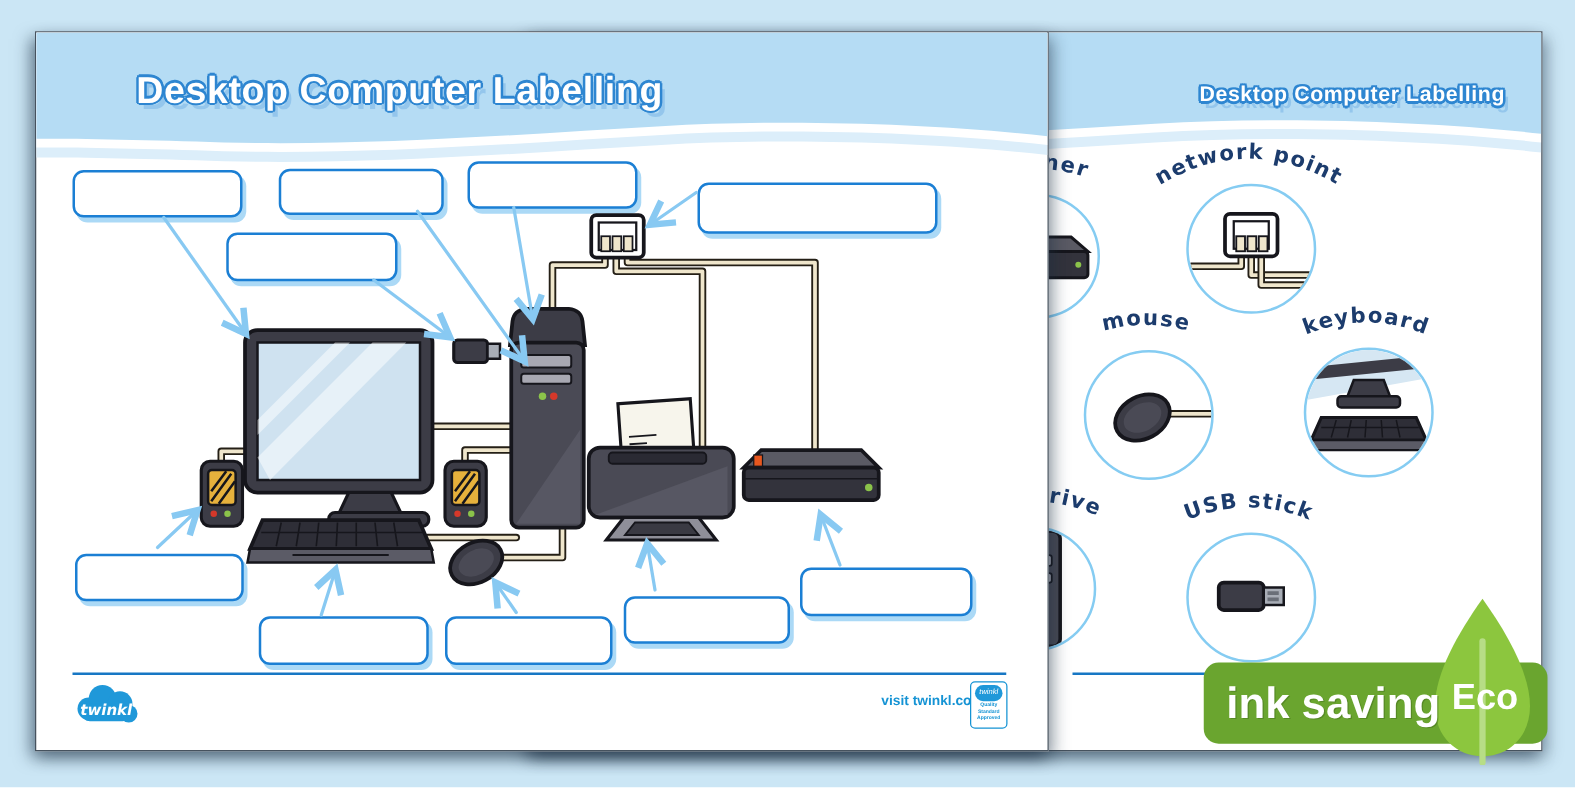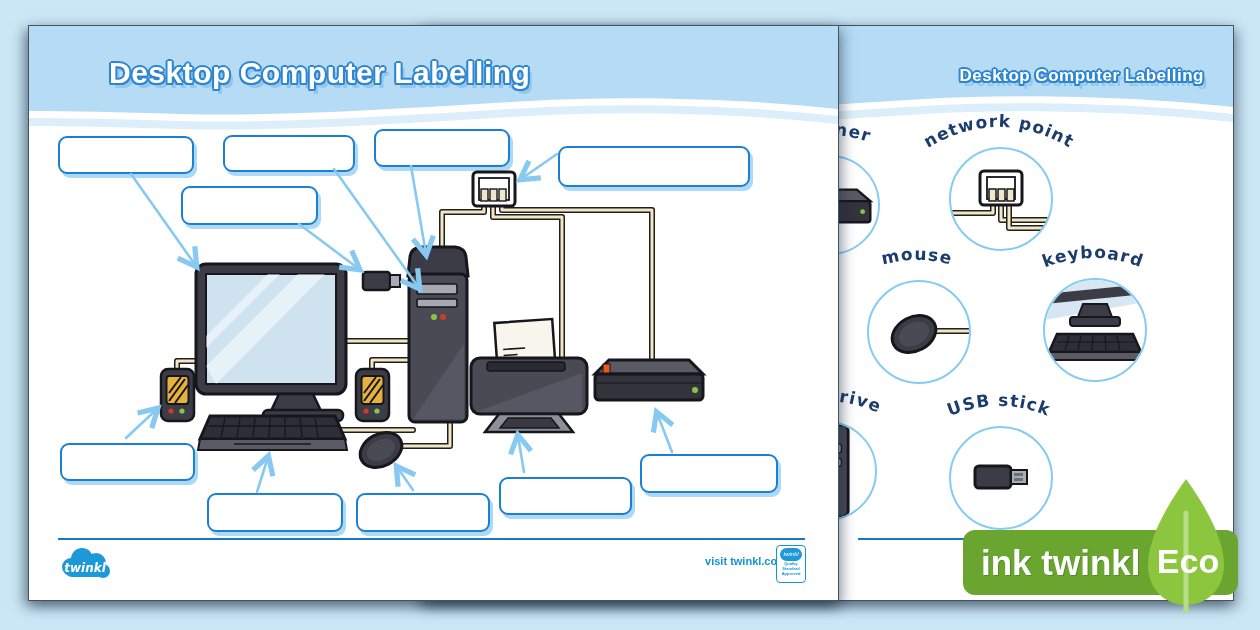--- a/index.html
+++ b/index.html
@@ -29,21 +29,21 @@
                  border-radius:4px;background:#fff;text-align:center;overflow:hidden;}
   #quality-badge .qb-cloud{display:block;margin:2px auto 0;width:22px;height:13px;background:#1f98d9;border-radius:7px;
                  color:#fff;font-size:6px;line-height:13px;font-style:italic;}
   .qb-caption{font-size:4px;color:#1593d4;font-weight:bold;line-height:5px;}
   #eco-badge-rect{position:absolute;left:963px;top:530px;width:275px;height:65px;background:#6aa52f;
                   border-radius:12px;z-index:5;}
   #ink-saving-label{position:absolute;left:981px;top:530px;height:65px;line-height:65px;z-index:7;
                     color:#fff;font-size:35px;font-weight:bold;text-shadow:1px 1px 0 rgba(70,115,30,.55);}
   #eco-leaf{position:absolute;left:1136px;top:477px;z-index:6;}
   #eco-label{position:absolute;left:1146px;top:542px;width:84px;text-align:center;z-index:7;
-             color:#fff;font-size:34px;font-weight:bold;}
+             color:#fff;font-size:29px;font-weight:bold;}
   #twinkl-logo{position:absolute;left:28px;top:519px;}
   svg{display:block;}
   .cable-out{fill:none;stroke:#241f16;stroke-width:6;stroke-linejoin:round;stroke-linecap:round;}
   .cable-in{fill:none;stroke:#efe6cc;stroke-width:3;stroke-linejoin:round;stroke-linecap:round;}
   .arrow{stroke:#88c9f2;stroke-width:2.6;fill:none;stroke-linecap:round;}
 </style>
 </head>
 <body>
 
 <div id="stage">
@@ -306,16 +306,16 @@
       <div class="qb-caption">Quality Standard</div>
       <div class="qb-caption">Approved</div>
     </div>
   </div>
 
   <div id="eco-badge-rect"></div>
   <svg id="eco-leaf" width="100" height="135" viewBox="0 0 100 135">
     <path d="M50,2 C30,30 12,62 12,88 C12,112 29,128 50,128 C71,128 88,112 88,88 C88,62 70,30 50,2 Z" fill="#8cc63e"></path>
     <path d="M50,36 V133" stroke="#b7dd86" stroke-width="5" stroke-linecap="round"></path>
   </svg>
-  <div id="ink-saving-label">ink twinkl</div>
+  <div id="ink-saving-label">ink saving</div>
   <div id="eco-label">Eco</div>
 
 </div>
 
 </body></html>

